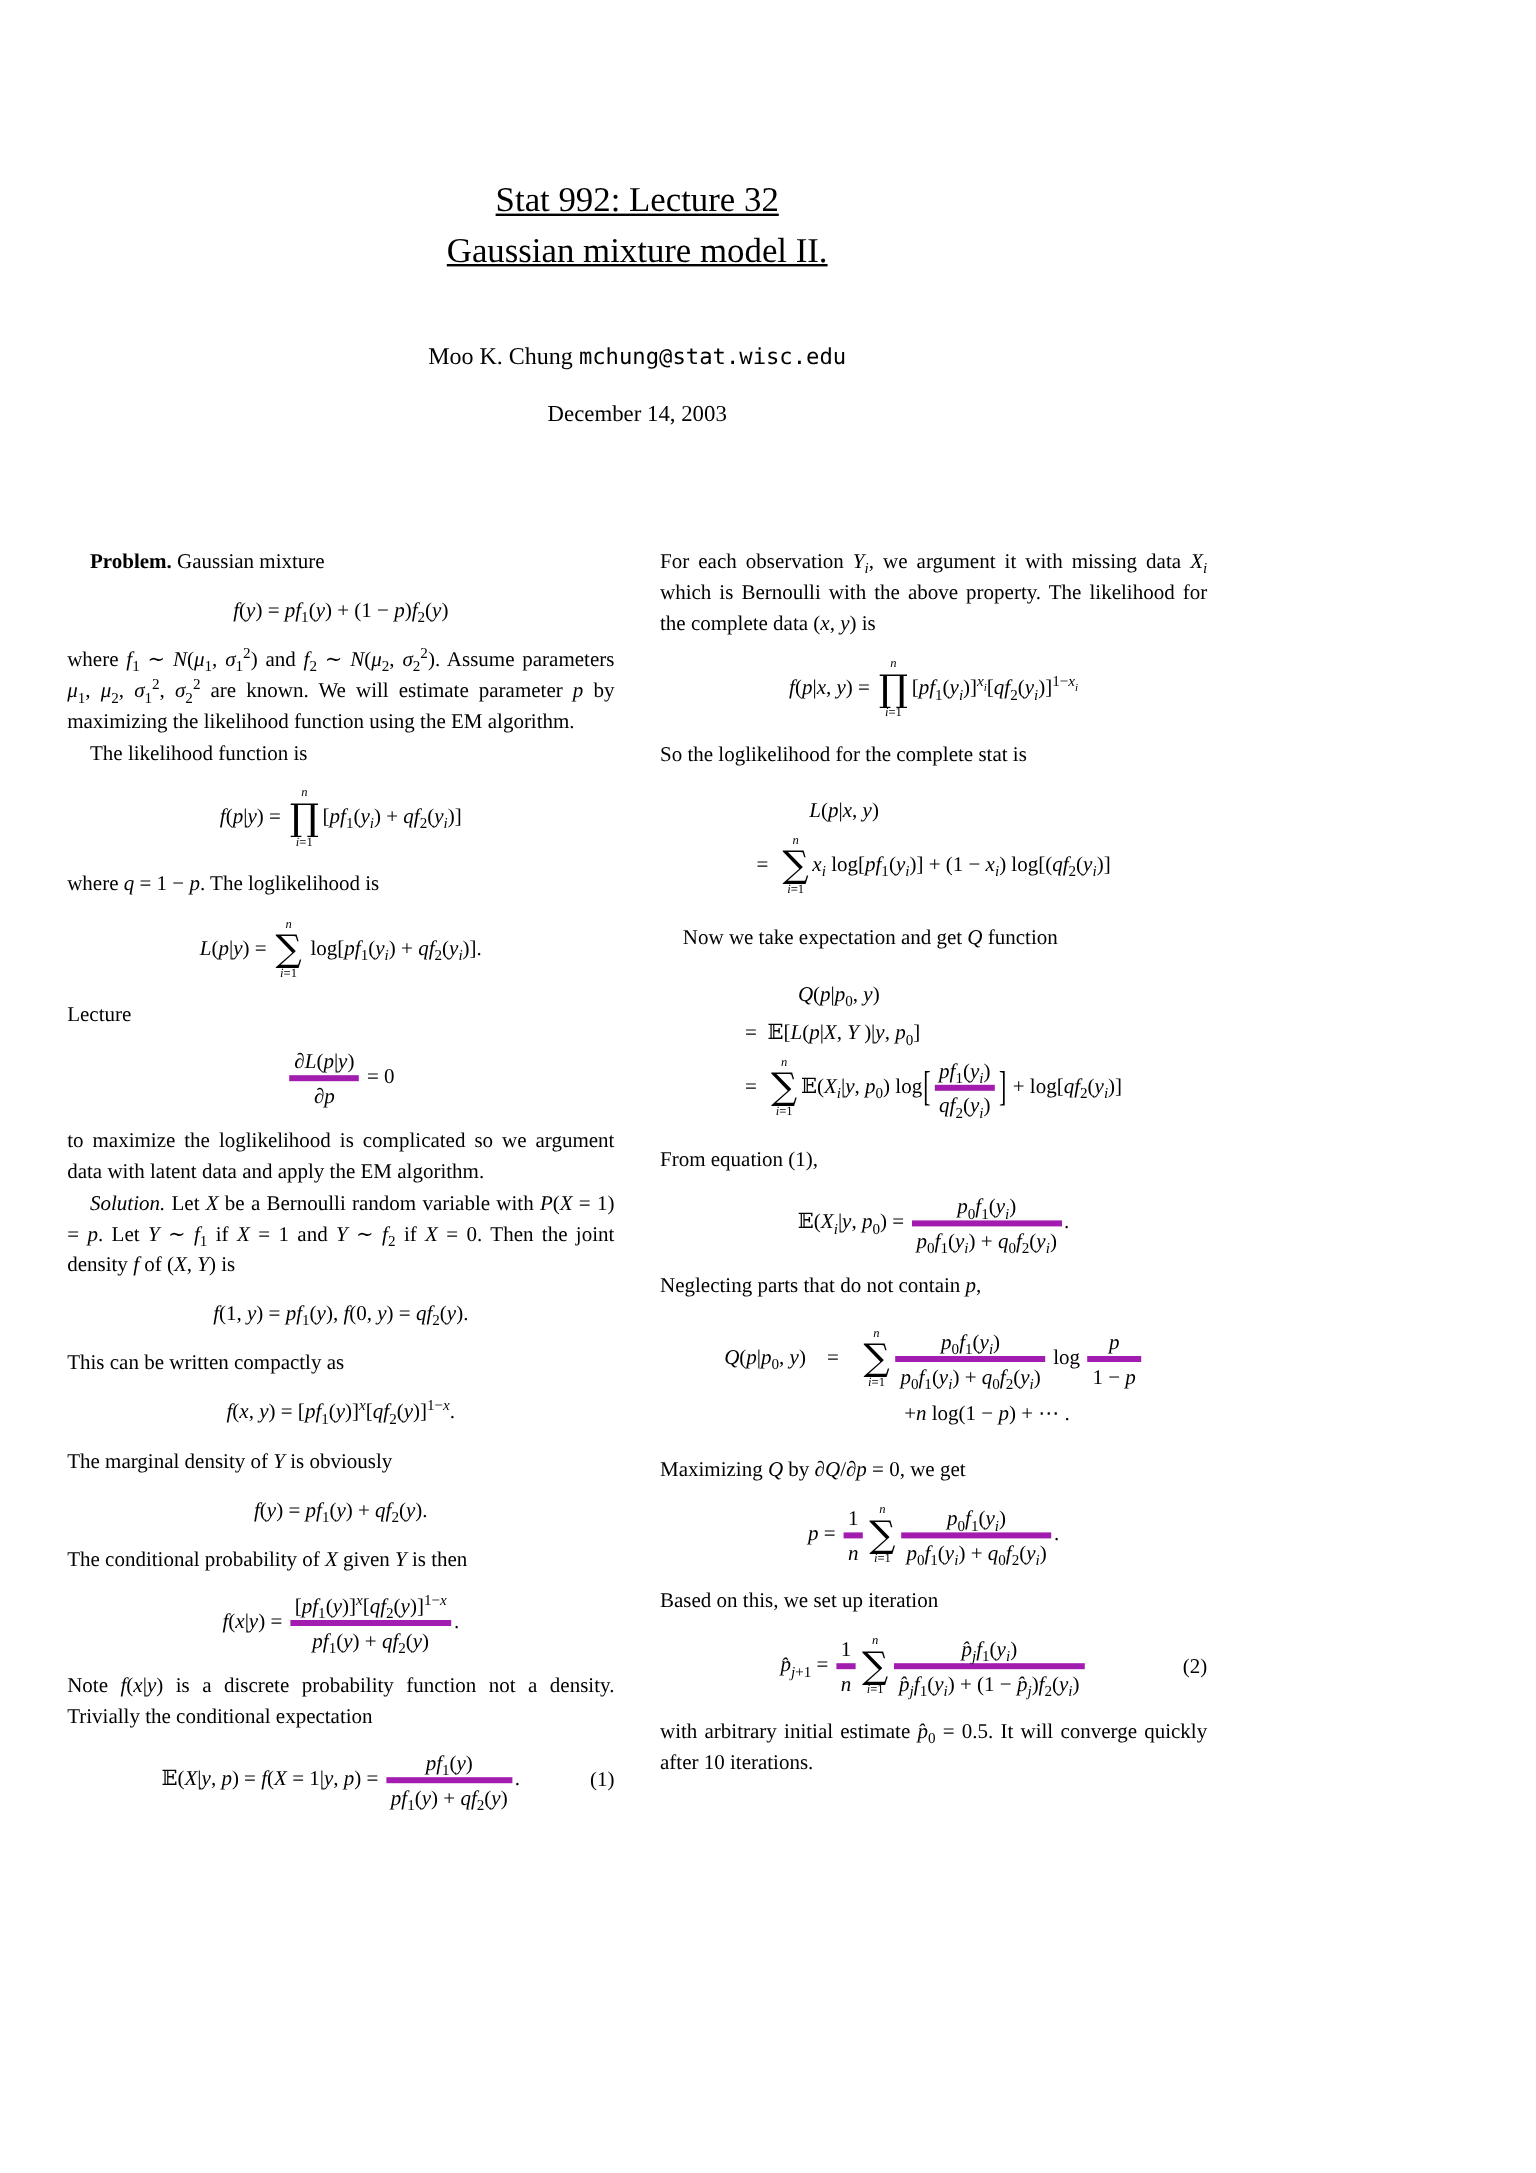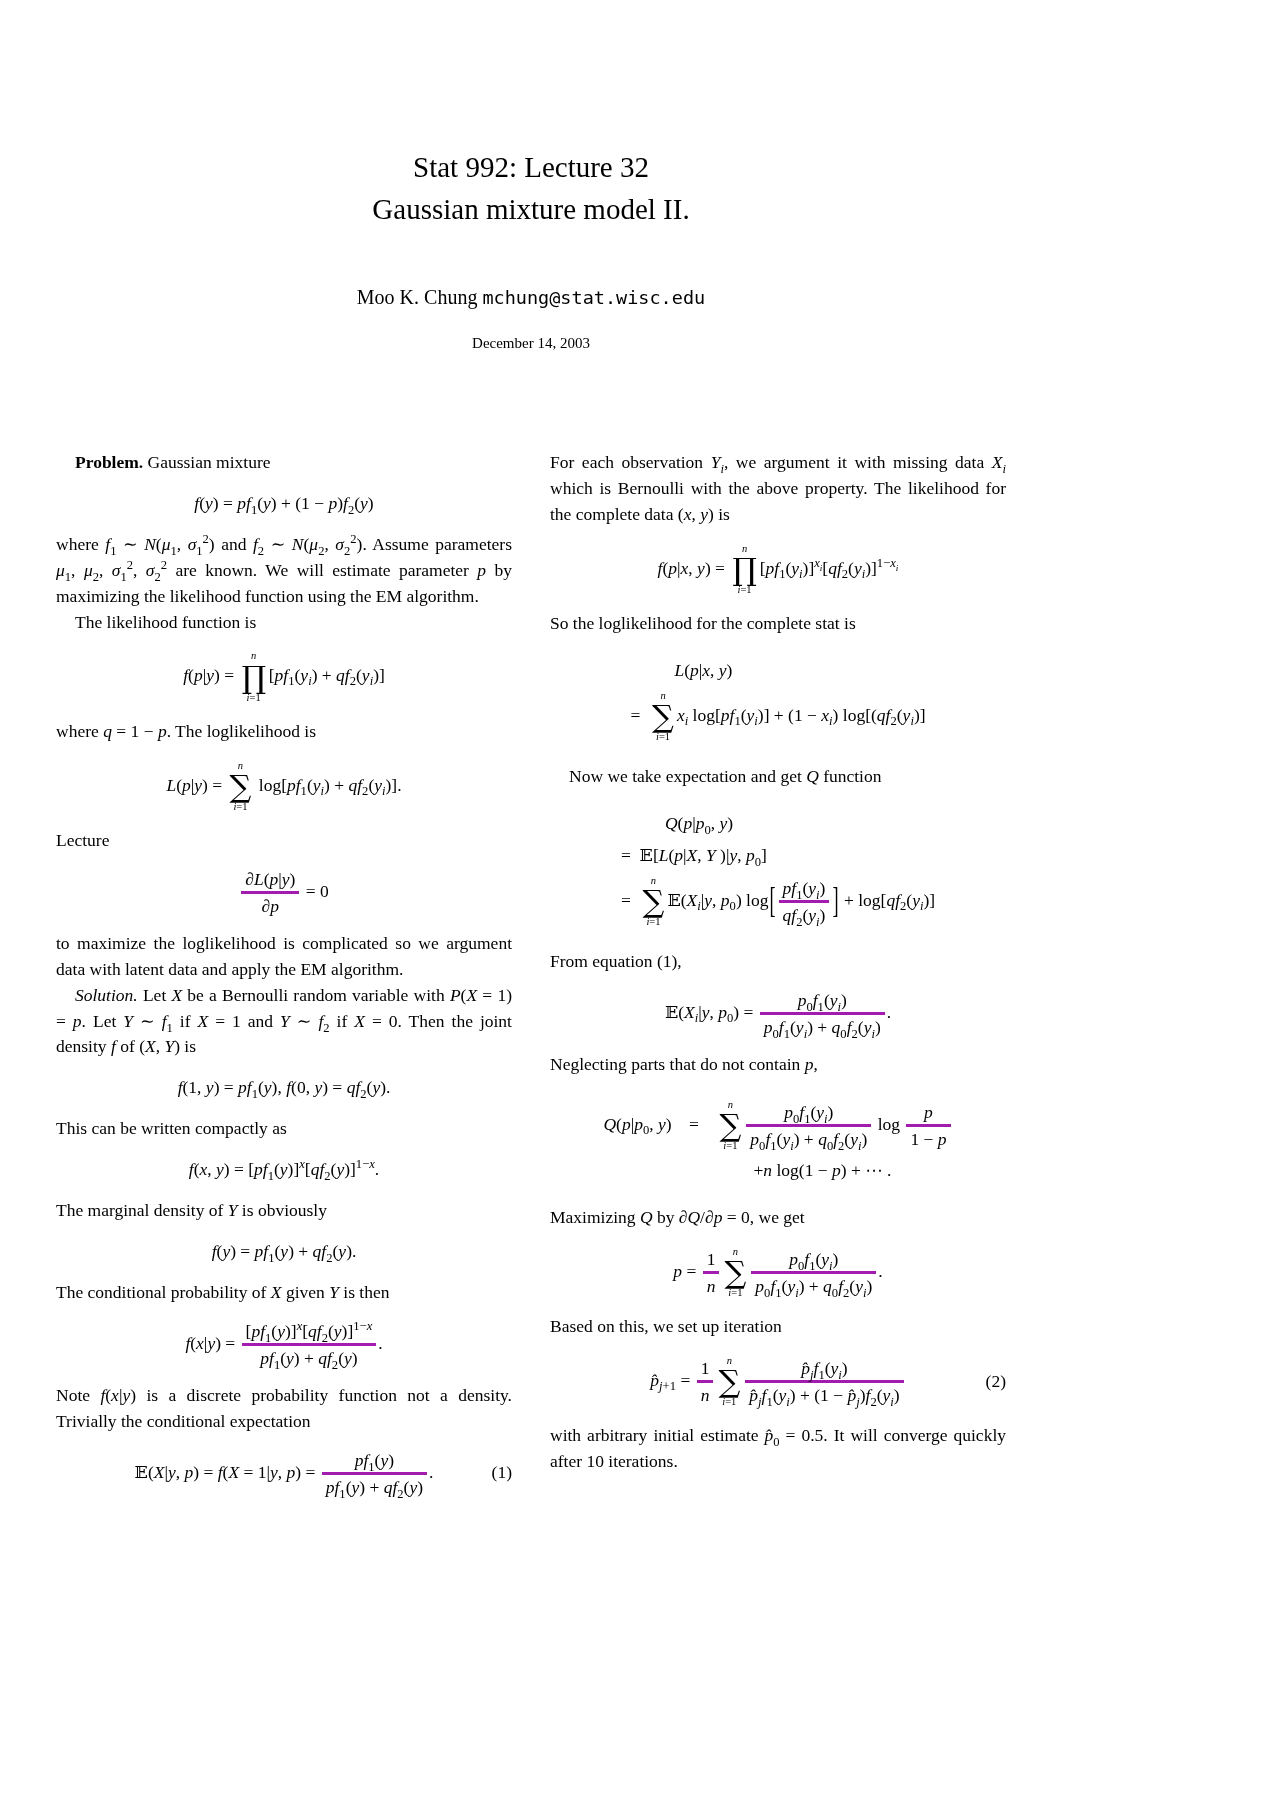--- a/index.html
+++ b/index.html
@@ -6,33 +6,33 @@
   .page {
     position:relative;
     width:1280px; height:1811px;
     background:#ffffff;
     color:#000;
     font-family:"Liberation Serif","DejaVu Serif","DejaVu Sans",serif;
     overflow:hidden;
   }
   .content { position:absolute; left:56px; top:0; width:950px; }
   .titleblock { text-align:center; margin-top:146px; }
-  .title { font-size:29px; line-height:1.45; }
+  .title { font-size:29px; line-height:1.45;text-decoration:underline; }
   .author { margin-top:56px; font-size:20px; }
   .email { font-family:"DejaVu Sans Mono","Liberation Mono",monospace; font-size:18.5px; }
-  .date { margin-top:26px; font-size:15px; }
+  .date { margin-top:26px; font-size:19px; }
   .cols { display:flex; gap:38px; margin-top:98px; }
   .col { width:456px; font-size:17.5px; line-height:1.48; text-align:justify; }
   .para { margin:0; }
   .para.indent { text-indent:19px; }
   .eq { text-align:center; margin:15px 0; position:relative; text-indent:0; }
   .eqnum { position:absolute; right:0; top:50%; transform:translateY(-50%); }
   sub, sup { font-size:0.72em; line-height:0; }
   .frac { display:inline-block; vertical-align:middle; text-align:center; margin:0 2px; }
-  .frac > .num { display:block; border-bottom:3px solid #a21caf; padding:0 4px 2px; line-height:1.15; }
+  .frac > .num { display:block; border-bottom:5px solid #a21caf; padding:0 4px 2px; line-height:1.15; }
   .frac > .den { display:block; padding:2px 4px 0; line-height:1.15; }
   .bigop { display:inline-flex; flex-direction:column; align-items:center; vertical-align:middle; margin:0 3px; line-height:1; }
   .bigop .lim { font-size:0.6em; line-height:1.15; }
   .bigop .op { font-size:1.75em; line-height:0.95; font-family:"DejaVu Serif","DejaVu Sans",serif; }
   .eqlines { display:inline-block; text-align:left; }
   .eqlines .line { display:block; margin:6px 0; }
   .eqlines .line-first { padding-left:44px; }
   .eqlines .line-ind { padding-left:150px; }
   .bigbr { display:inline-block; transform:scaleY(1.9); vertical-align:middle; font-size:1.05em; padding:0 1px; }
 </style>

